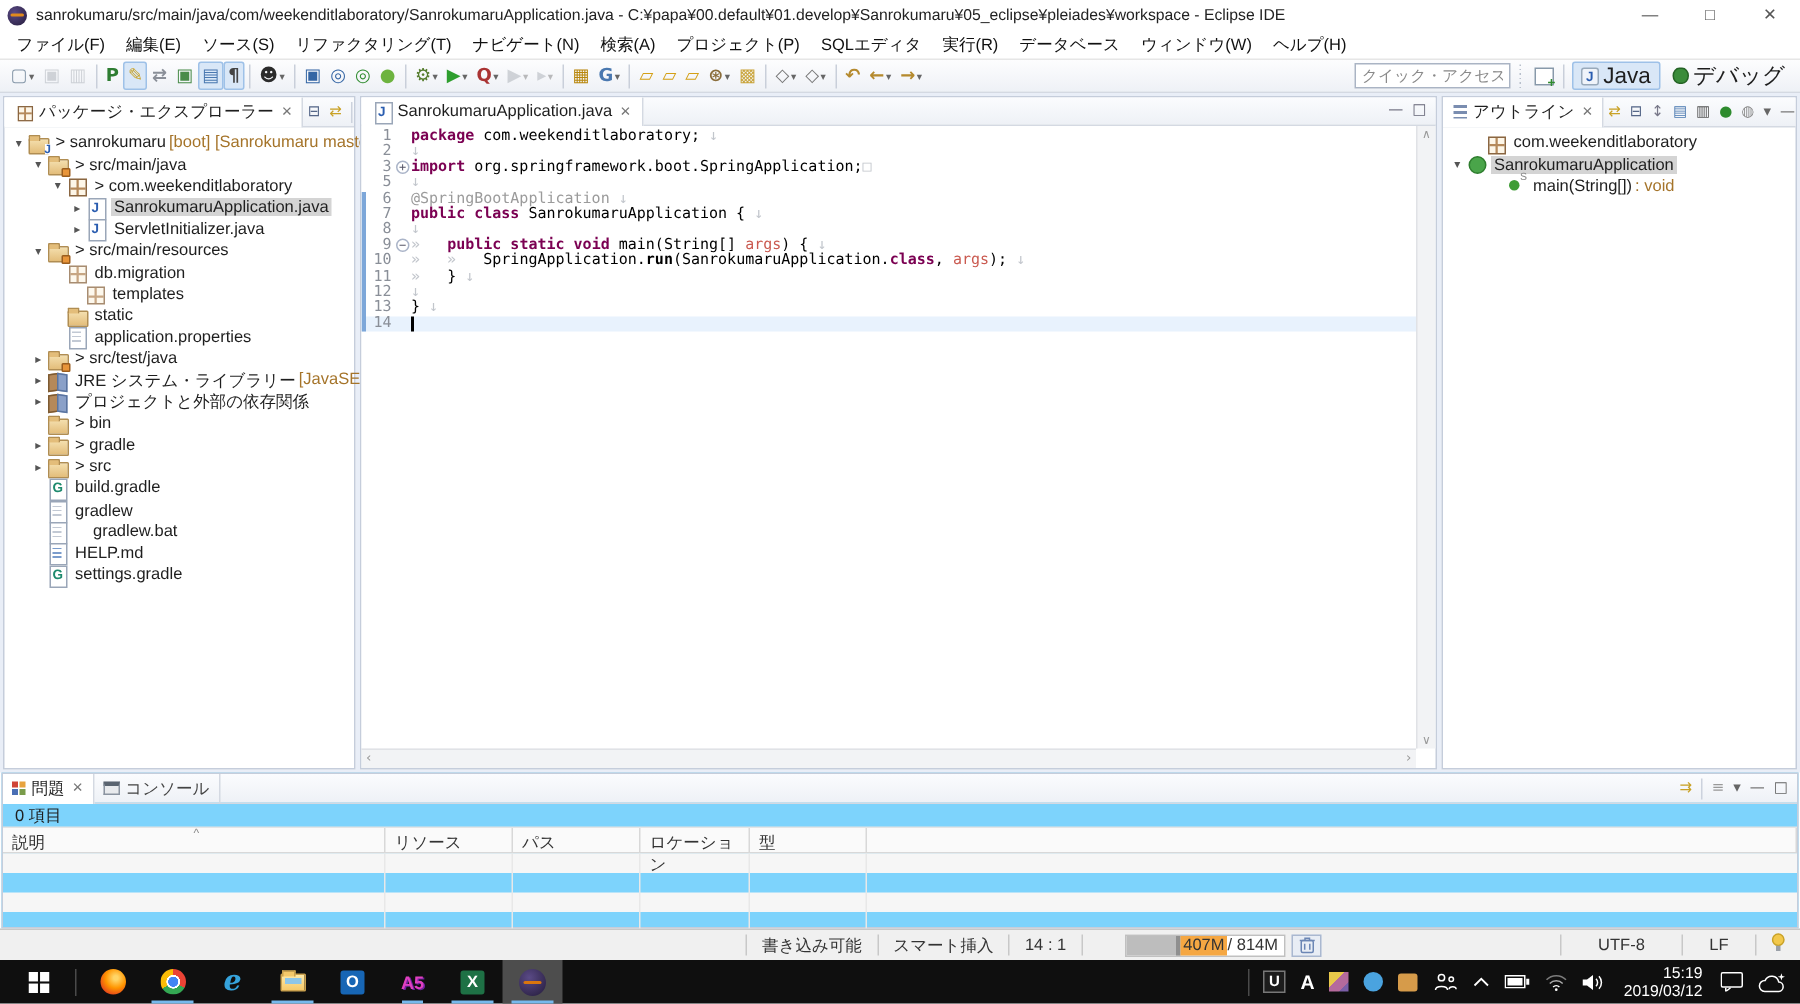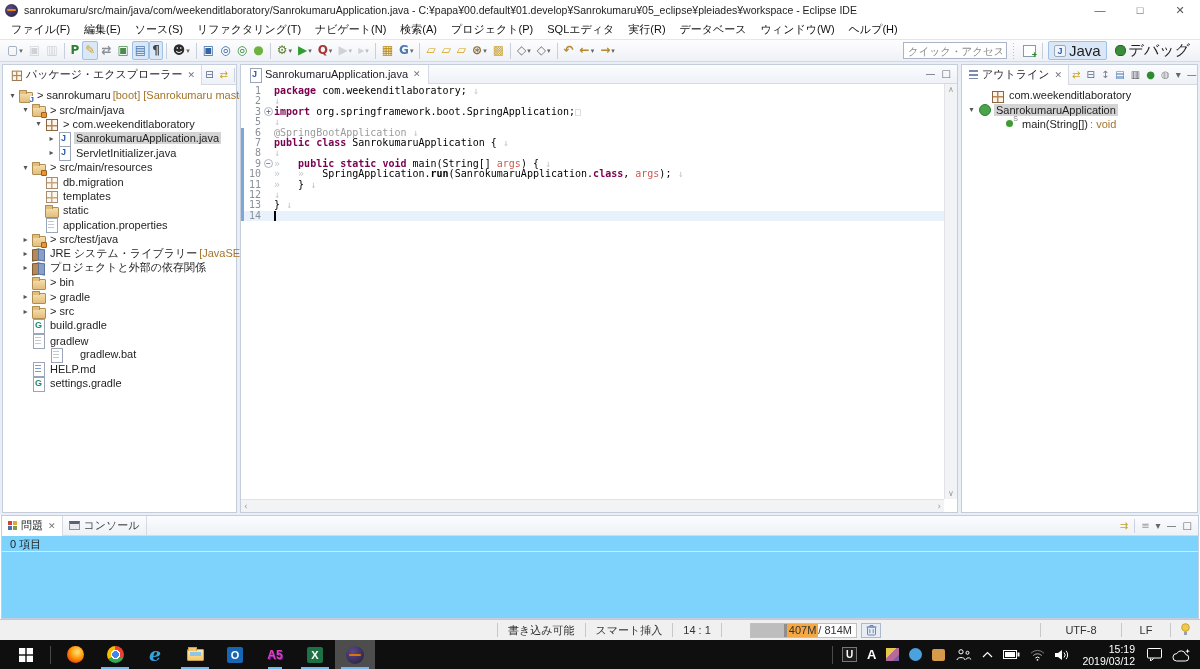--- a/index.html
+++ b/index.html
@@ -376,21 +376,21 @@
           <span class="ticon ic-srcfolder">
             <span class="badge"></span>
           </span>
           <span class="tlabel">&gt; src/main/resources</span>
         </div>
         <div class="trow" style="padding-left: 30px;">
           <span class="chev g"></span>
           <span class="ticon ic-package-empty"></span>
           <span class="tlabel">db.migration</span>
         </div>
-        <div class="trow" style="padding-left: 30px;">
+        <div class="trow" style="padding-left: 42px;">
           <span class="chev g"></span>
           <span class="ticon ic-package-empty"></span>
           <span class="tlabel">templates</span>
         </div>
         <div class="trow" style="padding-left: 30px;">
           <span class="chev g"></span>
           <span class="ticon ic-folder"></span>
           <span class="tlabel">static</span>
         </div>
         <div class="trow" style="padding-left: 30px;">
@@ -436,21 +436,21 @@
           <span class="ticon ic-gradlefile">
             <span class="badge">G</span>
           </span>
           <span class="tlabel">build.gradle</span>
         </div>
         <div class="trow" style="padding-left: 17px; align-items: flex-end;">
           <span class="chev g"></span>
           <span class="ticon ic-file"></span>
           <span class="tlabel">gradlew</span>
         </div>
-        <div class="trow" style="padding-left: 23px; gap: 12px;">
+        <div class="trow" style="padding-left: 5px; gap: 12px;">
           <span class="chev g"></span>
           <span class="ticon ic-file"></span>
           <span class="tlabel">gradlew.bat</span>
         </div>
         <div class="trow" style="padding-left: 17px;">
           <span class="chev g"></span>
           <span class="ticon ic-mdfile"></span>
           <span class="tlabel">HELP.md</span>
         </div>
         <div class="trow" style="padding-left: 17px;">
@@ -615,20 +615,41 @@
     <span class="view-tools" id="problems-tools">
         <span class="vt g" style="color: rgb(201, 162, 39);">⇉</span>
         <span class="vt-sep"></span>
         <span class="vt g" style="color: rgb(153, 153, 153);">≡</span>
         <span class="vt g" style="color: rgb(102, 102, 102);">▾</span>
         <span class="vt g" style="color: rgb(102, 102, 102);">—</span>
         <span class="vt g" style="color: rgb(102, 102, 102);">□</span>
       </span>
   </div>
   <div id="p-count">0 項目</div>
+  <div id="p-table">
+    <div id="p-headrow">
+        <div class="p-col" style="width: 255px;">説明<span class="p-sort">^</span></div>
+        <div class="p-col" style="width: 85px;">リソース</div>
+        <div class="p-col" style="width: 85px;">パス</div>
+        <div class="p-col" style="width: 73px;">ロケーション</div>
+        <div class="p-col" style="width: 78px;">型</div>
+        <div class="p-col" style="flex: 1 1 0%;"></div>
+      </div>
+    <div id="p-body">
+        <div class="p-striperow"></div>
+        <div class="p-striperow"></div>
+        <div class="p-striperow"></div>
+        <div class="p-striperow"></div>
+      </div>
+  <div class="p-grid" style="left: 254px;"></div>
+      <div class="p-grid" style="left: 339px;"></div>
+      <div class="p-grid" style="left: 424px;"></div>
+      <div class="p-grid" style="left: 497px;"></div>
+      <div class="p-grid" style="left: 575px;"></div>
+    </div>
 </div>
 
 <div id="statusbar">
   <span style="width:497px"></span>
   <span class="sb-sep"></span>
   <span class="sb-item">書き込み可能</span>
   <span class="sb-sep"></span>
   <span class="sb-item">スマート挿入</span>
   <span class="sb-sep"></span>
   <span class="sb-item">14 : 1</span>

